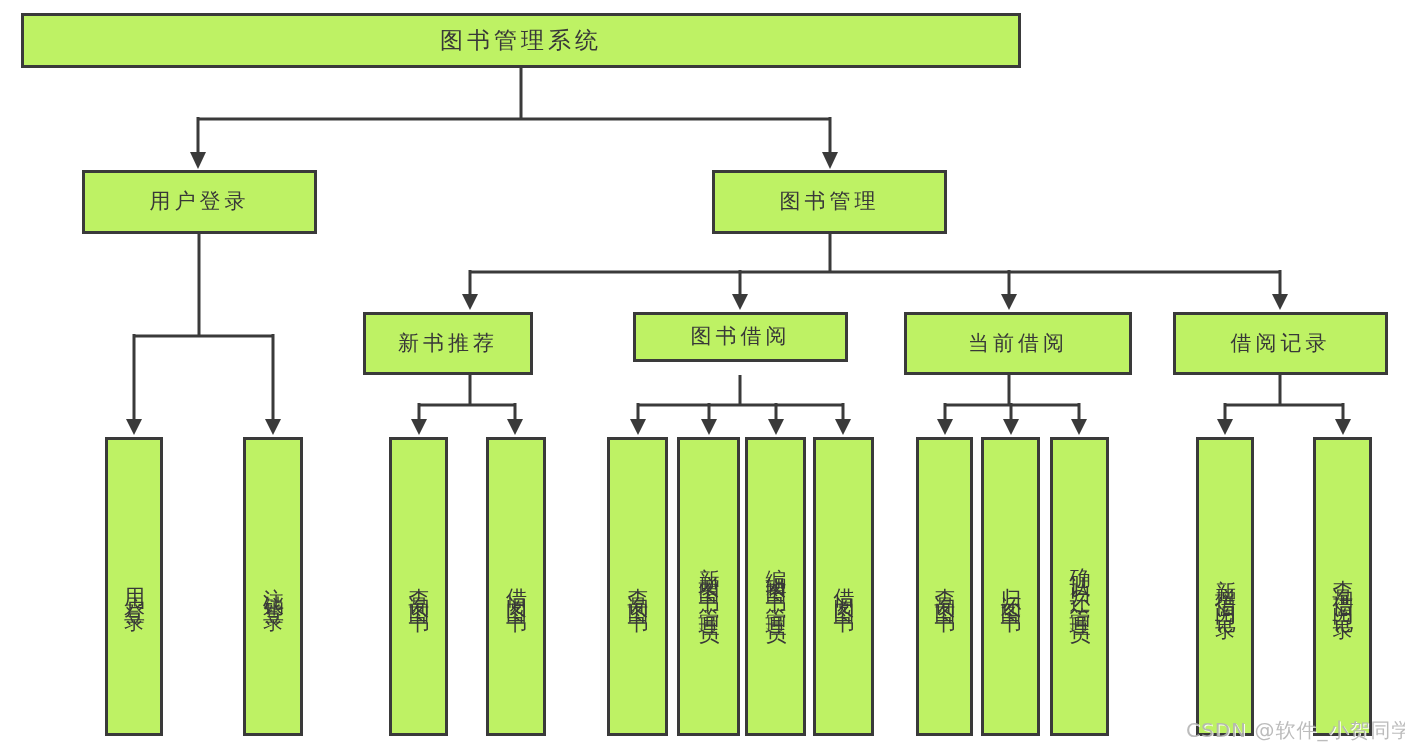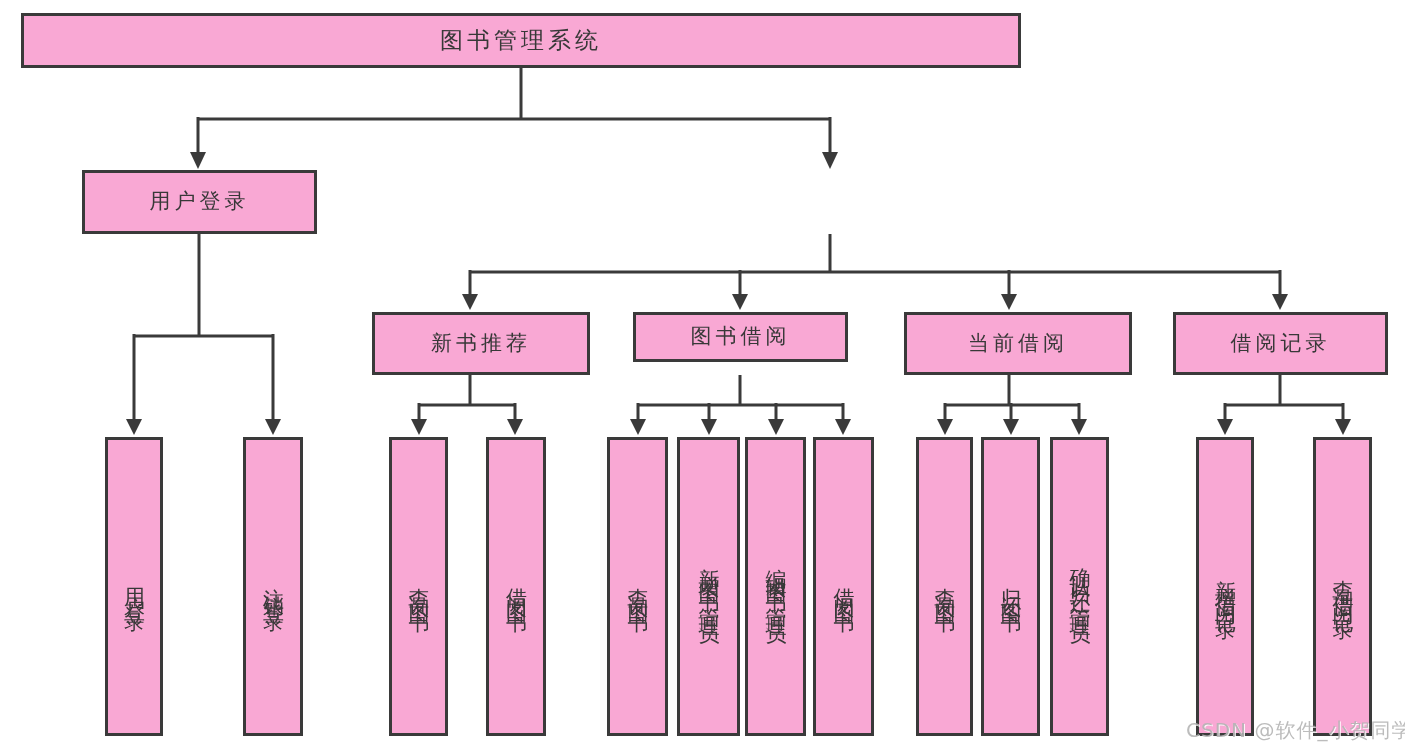--- a/index.html
+++ b/index.html
@@ -2,21 +2,21 @@
 <html><head>
 <meta charset="utf-8">
 <style>
   html,body{margin:0;padding:0;background:#fff;}
   .canvas{
     position:relative;width:1405px;height:747px;background:#ffffff;overflow:hidden;
     font-family:"DejaVu Sans","Liberation Sans",sans-serif;color:#383838;
   }
   .connectors{position:absolute;left:0;top:0;z-index:1;}
   .node{
-    position:absolute;box-sizing:border-box;background:#f9a8d4;
+    position:absolute;box-sizing:border-box;background:#bef264;
     border:3px solid #3a3a3a;display:flex;align-items:center;justify-content:center;
     z-index:2;text-align:center;line-height:1.2;
   }
   .root-node{font-size:23px;letter-spacing:4px;}
   .h-node{font-size:21px;letter-spacing:4px;}
   .leaf{
     writing-mode:vertical-rl;text-orientation:mixed;
     font-size:21px;letter-spacing:8px;
   }
   .watermark{
@@ -59,22 +59,23 @@
       <polygon points="1003,419 1019,419 1011,435"></polygon>
       <polygon points="1071,419 1087,419 1079,435"></polygon>
       <polygon points="1217,419 1233,419 1225,435"></polygon>
       <polygon points="1335,419 1351,419 1343,435"></polygon>
     </g>
   </svg>
 
   <div class="node root-node" style="left:21px;top:13px;width:1000px;height:55px;">图书管理系统</div>
 
   <div class="node h-node" style="left:82px;top:170px;width:235px;height:64px;">用户登录</div>
+  <div class="node h-node" style="left:712px;top:170px;width:235px;height:64px;">图书管理</div>
 
-  <div class="node h-node" style="left:372px;top:312px;width:218px;height:63px;">新书推荐</div>
+  <div class="node h-node" style="left:363px;top:312px;width:170px;height:63px;">新书推荐</div>
   <div class="node h-node" style="left:633px;top:312px;width:215px;height:50px;">图书借阅</div>
   <div class="node h-node" style="left:904px;top:312px;width:228px;height:63px;">当前借阅</div>
   <div class="node h-node" style="left:1173px;top:312px;width:215px;height:63px;">借阅记录</div>
 
   <div class="node leaf" style="left:105px;top:437px;width:58px;height:299px;">用户登录</div>
   <div class="node leaf" style="left:243px;top:437px;width:60px;height:299px;">注销登录</div>
 
   <div class="node leaf" style="left:389px;top:437px;width:59px;height:299px;">查询图书</div>
   <div class="node leaf" style="left:486px;top:437px;width:60px;height:299px;">借阅图书</div>
 

